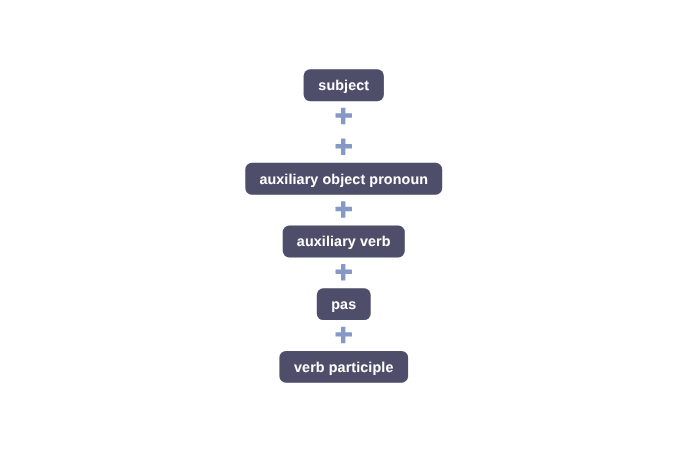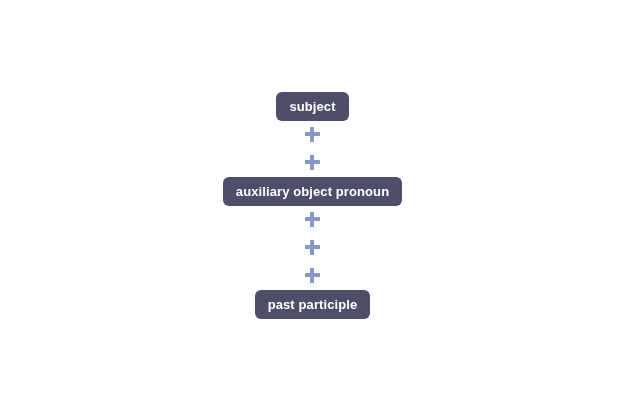--- a/index.html
+++ b/index.html
@@ -100,27 +100,33 @@
   </div>
 
   <div class="formula-row">
     <span class="pill">auxiliary object pronoun</span>
   </div>
 
   <div class="plus-row">
     <span class="plus-icon"></span>
   </div>
 
-
-  <div class="plus-row">
-    <span class="plus-icon"></span>
+  <div class="formula-row">
+    <span class="pill">auxiliary verb</span>
   </div>
-
 
   <div class="plus-row">
     <span class="plus-icon"></span>
   </div>
 
   <div class="formula-row">
-    <span class="pill">past participle</span>
+    <span class="pill">pas</span>
+  </div>
+
+  <div class="plus-row">
+    <span class="plus-icon"></span>
+  </div>
+
+  <div class="formula-row">
+    <span class="pill">verb participle</span>
   </div>
 
 </div>
 
 </body></html>

